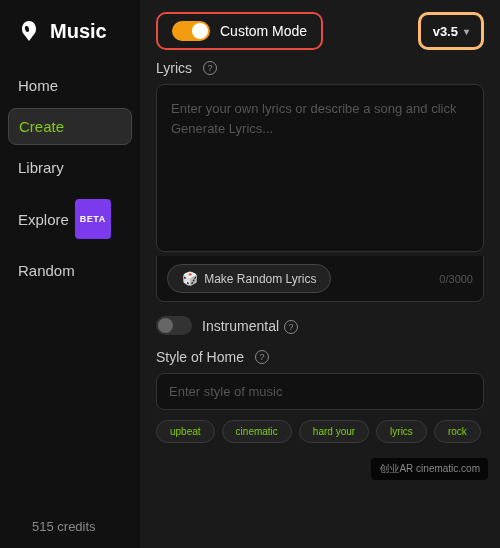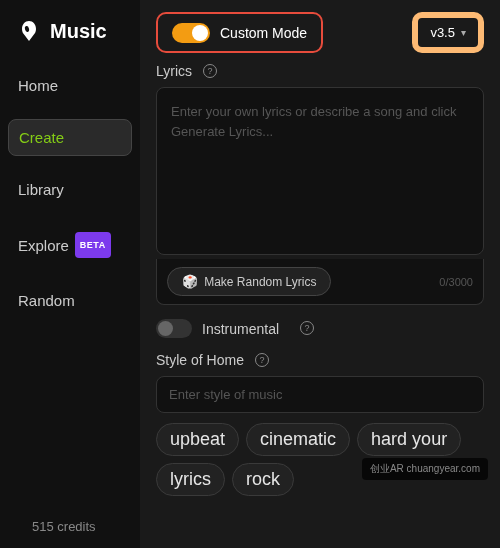--- a/index.html
+++ b/index.html
@@ -49,21 +49,21 @@
 
     .logo-text {
       font-size: 20px;
       font-weight: 600;
       color: #fff;
     }
 
     .sidebar-nav {
       display: flex;
       flex-direction: column;
-      gap: 16px;
+      gap: 5px;
       padding: 0 8px;
       flex: 1;
     }
 
     .nav-item {
       padding: 9px 10px;
       border-radius: 8px;
       font-size: 15px;
       font-weight: 400;
       color: #ccc;
@@ -78,21 +78,21 @@
       color: #84cc16;
       border: 1.5px solid #444;
       font-weight: 400;
     }
 
     .beta-badge {
       background: #7c3aed;
       color: #fff;
       font-size: 9px;
       font-weight: 700;
-      padding: 8px 5px;
+      padding: 15px 5px;
       border-radius: 4px;
       letter-spacing: 0.5px;
     }
 
     .sidebar-credits {
       padding: 14px 32px;
       font-size: 13px;
       color: #888;
     }
 
@@ -149,26 +149,26 @@
       color: #fff;
       font-weight: 500;
       white-space: nowrap;
     }
 
     .version-btn {
       display: flex;
       align-items: center;
       gap: 6px;
       background: #1a1a1a;
-      border: 6px solid #fdba74;
+      border: 3px solid #fdba74;
       border-radius: 10px;
       padding: 7px 12px;
       color: #fff;
       font-size: 13px;
-      font-weight: 400;
+      font-weight: 700;
       cursor: pointer;
     }
 
     .chevron-down {
       font-size: 10px;
       color: #aaa;
     }
 
     
     .content {
@@ -291,22 +291,22 @@
       width: 15px;
       height: 15px;
       background: #666;
       border-radius: 50%;
     }
 
     .instrumental-label {
       font-size: 14px;
       color: #ccc;
       display: flex;
-      align-items: flex-start;
-      gap: 21px;
+      align-items: flex-end;
+      gap: 5px;
     }
 
     
     .style-section {
       margin-top: 4px;
     }
 
     .style-input {
       width: 100%;
       background: #111;
@@ -328,22 +328,22 @@
       display: flex;
       flex-wrap: wrap;
       gap: 7px;
     }
 
     .style-tag {
       background: #222;
       border: 1px solid #3a3a3a;
       border-radius: 20px;
       padding: 5px 13px;
-      font-size: 18px;
-      color: #e5e5e5;
+      font-size: 10px;
+      color: #84cc16;
       cursor: pointer;
     }
 
     
     .watermark {
       position: absolute;
       bottom: 68px;
       right: 12px;
       background: rgba(0,0,0,0.7);
       padding: 4px 8px;
@@ -447,15 +447,15 @@
         <span class="style-tag">upbeat</span>
         <span class="style-tag">cinematic</span>
         <span class="style-tag">hard your</span>
         <span class="style-tag">lyrics</span>
         <span class="style-tag">rock</span>
       </div>
     </div>
 
   </div>
 
-  <div class="watermark">创业AR  chuangyear.com</div>
+  <div class="watermark">创业AR  cinematic.com</div>
 
 </main>
 
 </body></html>

